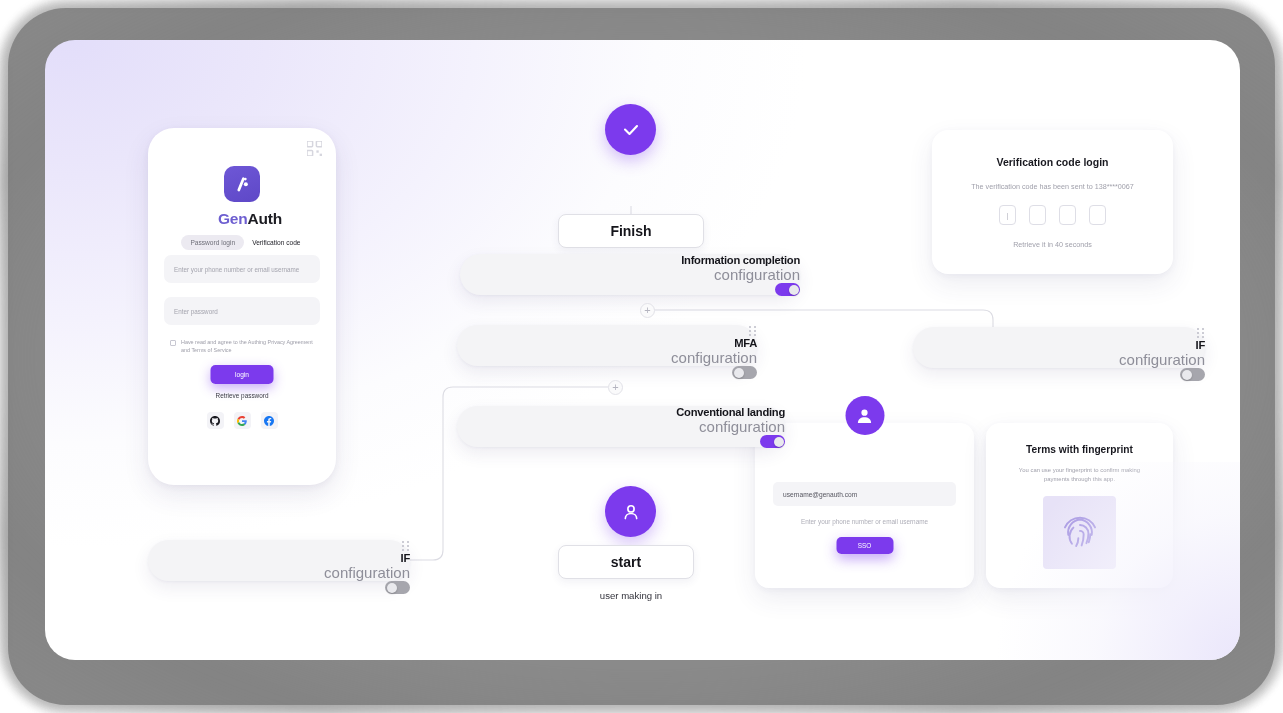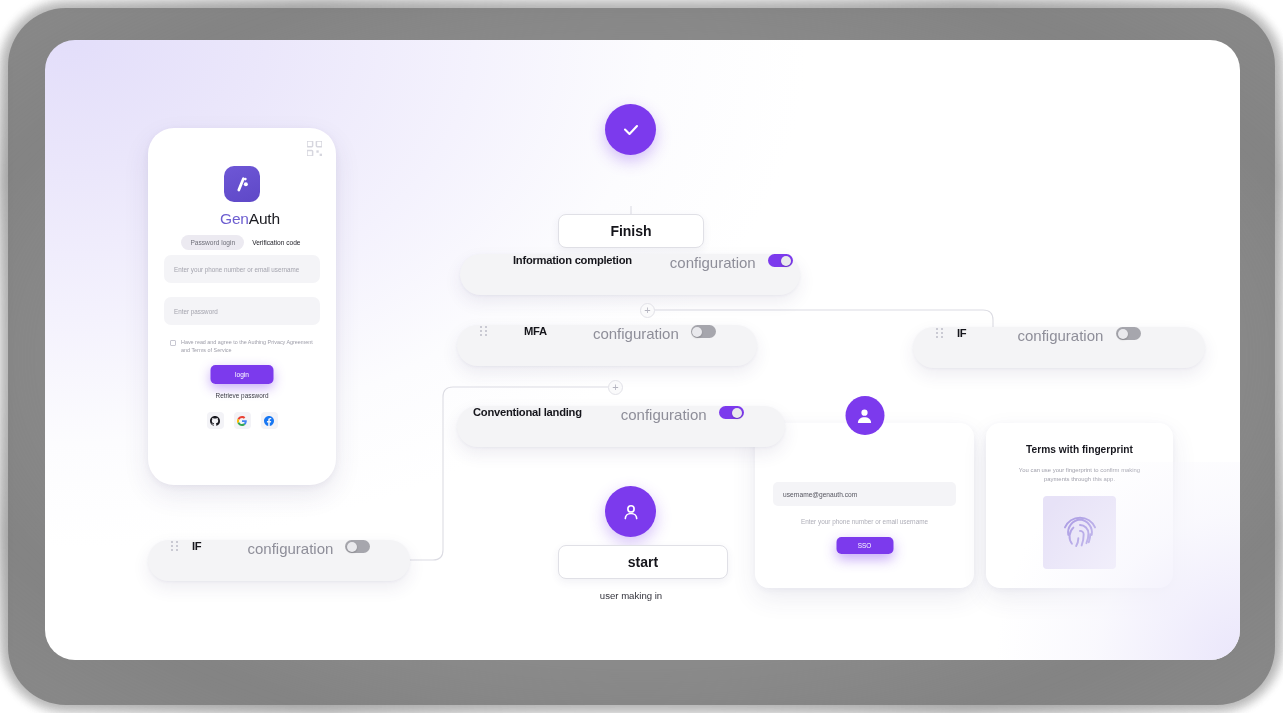--- a/index.html
+++ b/index.html
@@ -77,21 +77,21 @@
     width: 15px; height: 15px;
   }
   .logo-box {
     position:absolute; left: 50%; top: 38px; transform: translateX(-50%);
     width: 36px; height: 36px; border-radius: 10px;
     background: linear-gradient(160deg,#6e57d6 0%, #5e48c7 100%);
     display:flex; align-items:center; justify-content:center;
   }
   .brand {
     position:absolute; left:16px; right:0; top: 82px;
-    text-align:center; font-size: 15.5px; font-weight: 400; letter-spacing:-.2px;
+    text-align:center; font-size: 15.5px; font-weight: 700; letter-spacing:-.2px;
   }
   .brand .gen { color:#6d5ed0; }
   .brand .auth { color:#1c1c22; }
   .tabs-row {
     position:absolute; left:0; right:0; top:107px;
     display:flex; justify-content:center; align-items:center; gap: 6px;
   }
   .tab-pill {
     font-size:6.6px; color:#6f6f79; padding:4px 9px; border-radius:9px;
     background:#eceaf1; white-space:nowrap;
@@ -187,21 +187,21 @@
   .fp-box {
     margin: 11px auto 0; width:73px; height:73px; border-radius:4px;
     background:#e7e2f7; display:flex; align-items:center; justify-content:center;
   }
 
   
   .pill-node {
     position:absolute; height:41px; border-radius:21px;
     background:#f4f4f6;
     box-shadow: 0 7px 17px rgba(60,50,110,.085), 0 1px 3px rgba(60,50,110,.05);
-    display:flex; align-items:flex-start;
+    display:flex; align-items:flex-end;flex-direction:column;
   }
   .grip { width:9px; height:12px; margin-left:22px; flex:none; }
   .pill-title { font-weight:700; font-size:11.2px; color:#15151b; letter-spacing:-.25px; }
   .pill-cfg { font-size:15px; color:#8e8e99; }
   .tgl { width:25px; height:13px; border-radius:7px; position:relative; flex:none; }
   .tgl.on  { background:#7c3aed; }
   .tgl.off { background:#a6a6ad; }
   .tgl .knob {
     position:absolute; top:1.5px; width:10px; height:10px; border-radius:50%;
     background:#e9e9ed; box-shadow:0 1px 2px rgba(0,0,0,.2);
@@ -313,20 +313,31 @@
         </svg>
       </span>
       <span class="soc">
         <svg width="10" height="10" viewBox="0 0 24 24" fill="#1877F2">
             <path d="M24 12.07C24 5.4 18.63 0 12 0S0 5.4 0 12.07C0 18.1 4.39 23.09 10.12 24v-8.44H7.08v-3.49h3.04V9.41c0-3.02 1.79-4.69 4.53-4.69 1.31 0 2.68.24 2.68.24v2.96h-1.51c-1.49 0-1.95.93-1.95 1.89v2.26h3.32l-.53 3.49h-2.79V24C19.61 23.09 24 18.1 24 12.07z"></path>
           </svg>
       </span>
     </div>
   </div>
 
+  <div class="abs" id="vcode-card">
+    <div class="t">Verification code login</div>
+    <div class="s">The verification code has been sent to 138****0067</div>
+    <div class="code-row">
+      <span class="code-box">|</span>
+      <span class="code-box"></span>
+      <span class="code-box"></span>
+      <span class="code-box"></span>
+    </div>
+    <div class="c">Retrieve it in 40 seconds</div>
+  </div>
 
   <div class="abs" id="sso-card">
     <div class="avatar-circle">
       <svg width="22" height="22" viewBox="0 0 24 24" fill="#ffffff">
         <circle cx="12" cy="8.4" r="3.4"></circle>
         <path d="M4.8 19.5c0-4 3.2-6.1 7.2-6.1s7.2 2.1 7.2 6.1z"></path>
       </svg>
     </div>
     <div class="sso-field">username@genauth.com</div>
     <div class="sso-hint">Enter your phone number or email username</div>
@@ -425,17 +436,17 @@
       </span>
   </div>
 
   <div class="circle-node" style="left:560px; top:446px;">
     <svg width="22" height="22" viewBox="0 0 24 24" fill="none" stroke="#ffffff" stroke-width="1.8" stroke-linecap="round">
       <circle cx="12" cy="8.6" r="3.4"></circle>
       <path d="M5.8 19.2c0-3.6 2.9-5.6 6.2-5.6s6.2 2 6.2 5.6"></path>
     </svg>
   </div>
 
-  <div class="rect-node" style="left:513px; top:505px; width:170px;">start</div>
+  <div class="rect-node" style="left:513px; top:505px; width:136px;">start</div>
 
   <div class="node-caption" style="left:513px; top:550px; width:146px;">user making in</div>
 
 </div>
 
 </body></html>

